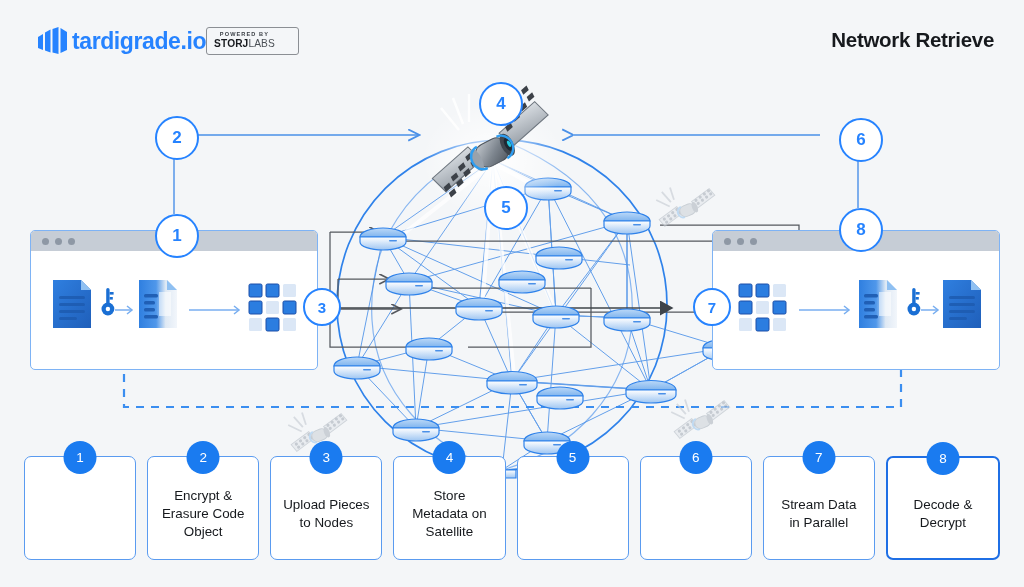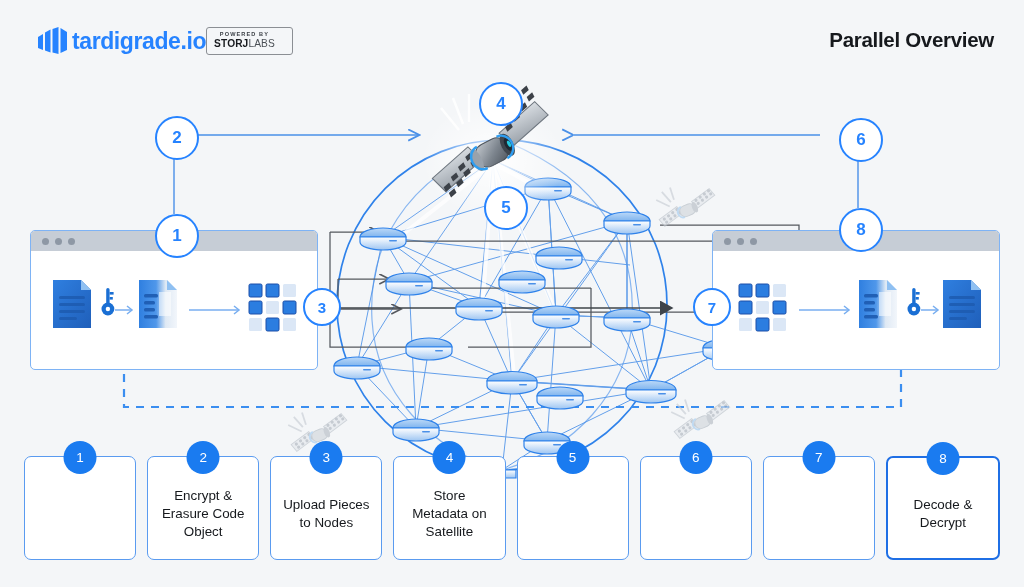--- a/index.html
+++ b/index.html
@@ -34,21 +34,21 @@
   #brand-word {
     font-size: 23px;
     font-weight: bold;
     color: #2683ff;
     letter-spacing: -0.4px;
     line-height: 1;
   }
   #powered-badge {
     border: 1.3px solid #8b8f94;
     border-radius: 3px;
-    padding: 4px 17px 4px 7px;
+    padding: 4px 23px 4px 7px;
     display: flex;
     flex-direction: column;
     align-items: center;
     line-height: 1;
     background: #f4f6f8;
   }
   #powered-top {
     font-size: 5.6px;
     letter-spacing: 1.1px;
     color: #3a3f45;
@@ -178,21 +178,21 @@
         <path d="M9 6.5 L14.5 3.5 L14.5 26.5 L9 24.5 Z" fill="#2683ff"></path>
         <path d="M16.5 3 L22.5 1 L22.5 28 L16.5 26.5 Z" fill="#2683ff"></path>
         <path d="M24.5 2 L31 6 L31 24 L24.5 27 Z" fill="#2683ff"></path>
       </svg>
       <div id="brand-word">tardigrade.io</div>
       <div id="powered-badge">
         <div id="powered-top">POWERED BY</div>
         <div id="powered-bottom"><b>STORJ</b><span>LABS</span></div>
       </div>
     </div>
-    <div id="page-title">Parallel Overview</div>
+    <div id="page-title">Network Retrieve</div>
   </div>
 
   <svg id="wires" width="1024" height="587">
     <defs>
       <marker id="ahBlue" markerWidth="9" markerHeight="9" refX="7" refY="4" orient="auto">
         <path d="M0,0 L8,4 L0,8" fill="none" stroke="#4a90e8" stroke-width="1.3"></path>
       </marker>
       <marker id="ahBlueL" markerWidth="9" markerHeight="9" refX="1" refY="4" orient="auto">
         <path d="M8,0 L0,4 L8,8" fill="none" stroke="#4a90e8" stroke-width="1.3"></path>
       </marker>
@@ -749,20 +749,22 @@
 Satellite</div>
     </div>
     <div class="legend-card">
       <div class="legend-badge">5</div>
     </div>
     <div class="legend-card">
       <div class="legend-badge">6</div>
     </div>
     <div class="legend-card">
       <div class="legend-badge">7</div>
+      <div class="legend-label">Stream Data
+in Parallel</div>
     </div>
     <div class="legend-card accent">
       <div class="legend-badge">8</div>
       <div class="legend-label">Decode &amp;
 Decrypt</div>
     </div>
   </div>
 
 </div>
 

